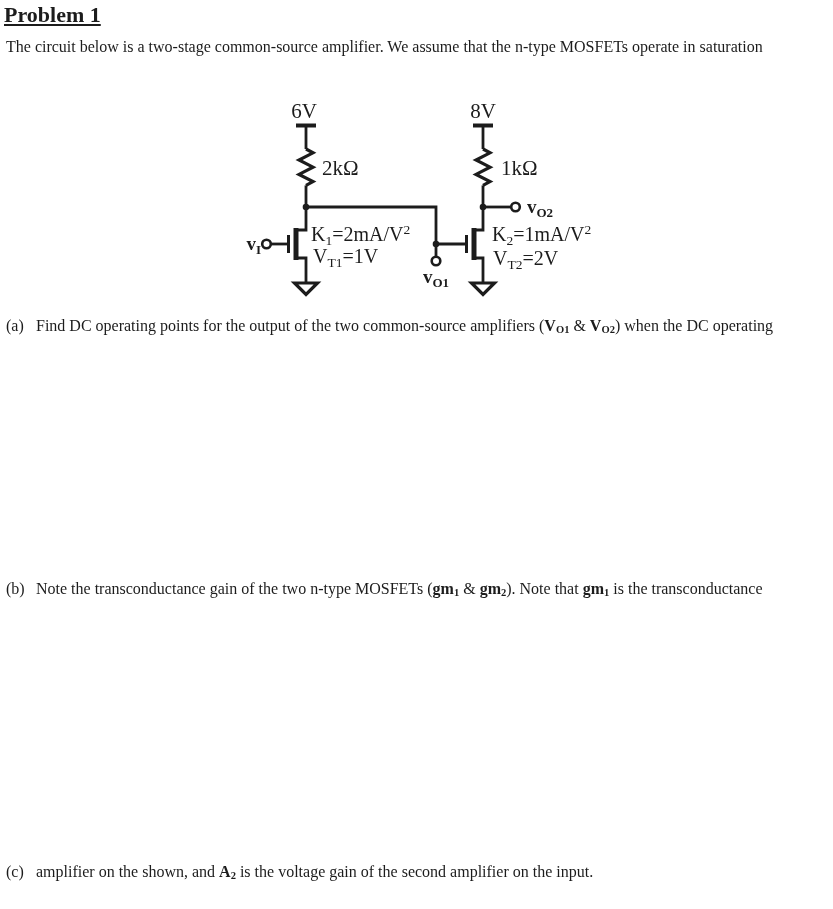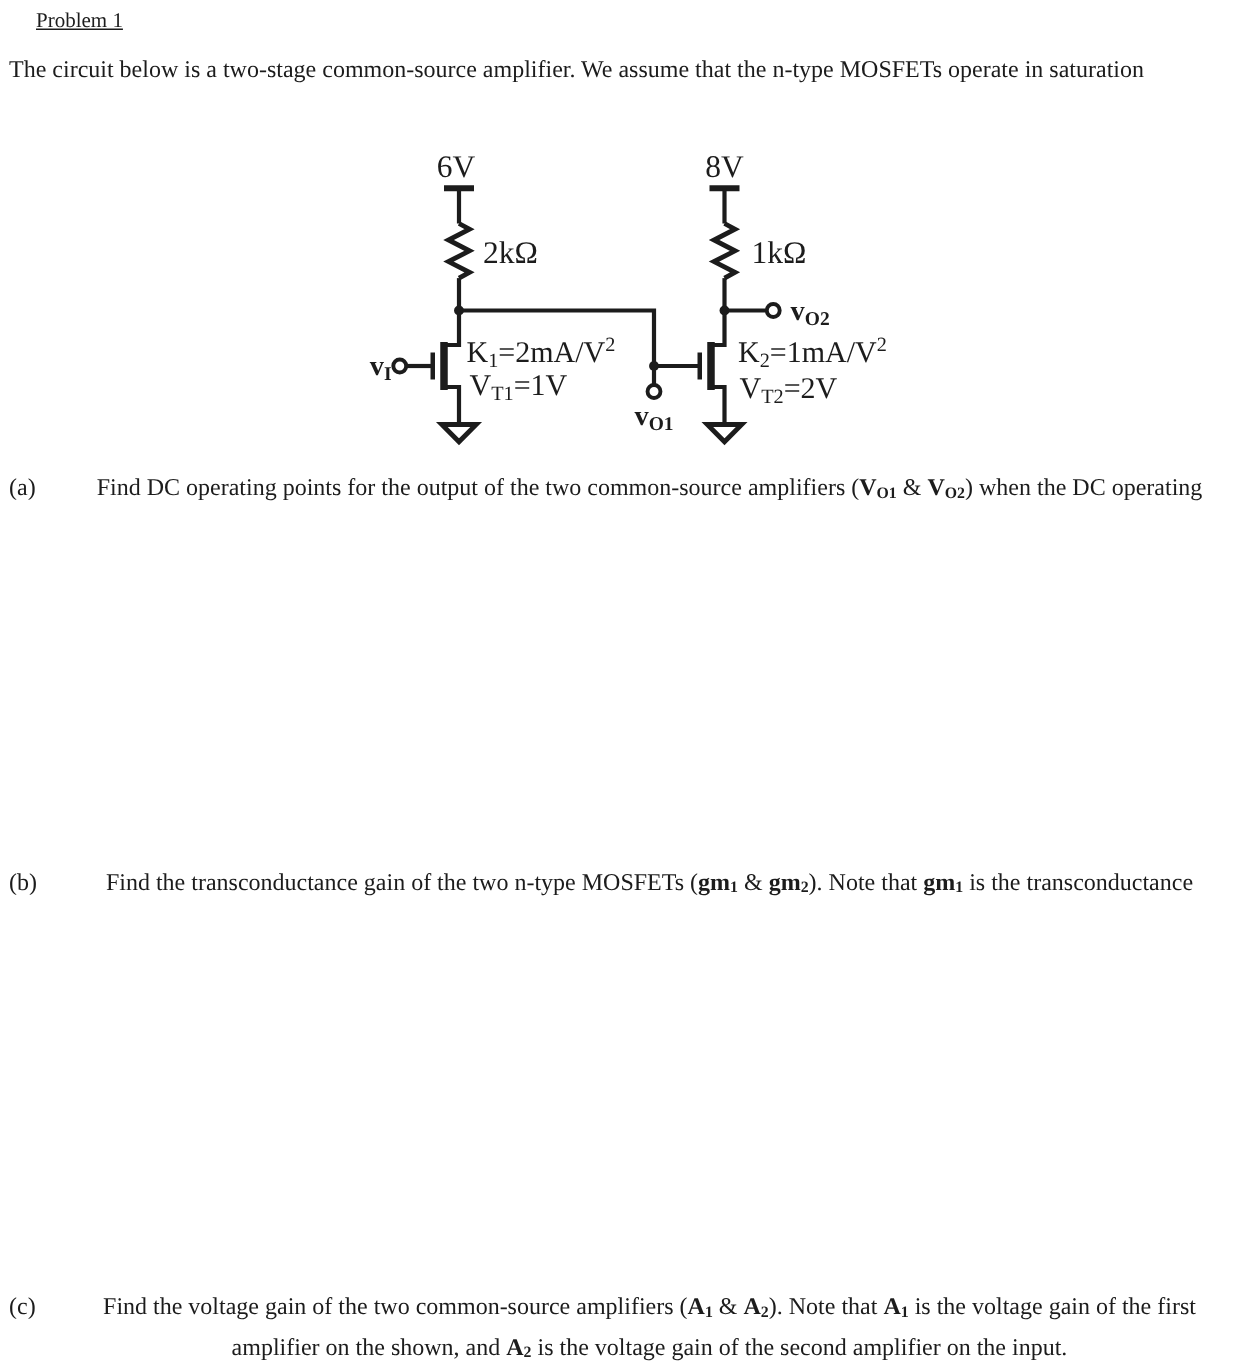--- a/index.html
+++ b/index.html
@@ -6,38 +6,38 @@
   html,body { width:833px; height:909px; }
   body {
     background:#ffffff;
     color:#1c1c1c;
     font-family:"Liberation Serif", serif;
     position:relative;
     overflow:hidden;
   }
   .page { position:absolute; inset:0; }
   .title {
-    position:absolute; left:24px; top:3px;
-    font-size:14px; font-weight:normal;
+    position:absolute; left:4px; top:3px;
+    font-size:22px; font-weight:bold;
     text-decoration:underline;
     line-height:23px;
   }
   .para {
     position:absolute; left:6px; top:35px; width:824px;
     font-size:16px; line-height:23.5px;
   }
   .question {
     position:absolute; left:6px; width:824px;
     font-size:16px; line-height:23.5px;
   }
   .q-a { top:314px; }
   .q-b { top:577px; }
   .q-c { top:860px; }
   .qlabel { position:absolute; left:0; top:0; }
-  .qtext { padding-left:30px;text-align:center; }
+  .qtext { padding-left:30px; }
   .tline { white-space:nowrap; }
   .b { font-weight:bold; }
   .sub  { font-size:0.66em; vertical-align:-0.18em; }
   .bsub { font-size:0.66em; vertical-align:-0.18em; font-weight:bold; }
   svg.circuit { position:absolute; left:230px; top:95px; }
   svg.circuit path, svg.circuit line { stroke:#1c1c1c; fill:none; }
   svg.circuit text { font-family:"Liberation Serif", serif; fill:#1c1c1c; }
   .fig-lbl   { font-size:21px; }
   .fig-param { font-size:20px; }
   .fig-sub   { font-size:13.5px; }
@@ -119,25 +119,24 @@
   <div class="question q-a">
     <span class="qlabel">(a)</span>
     <div class="qtext">
         <div class="tline"><span>Find DC operating points for the output of the two common-source amplifiers (</span><span class="b">V</span><span class="bsub">O1</span><span> &amp; </span><span class="b">V</span><span class="bsub">O2</span><span>) when the DC operating</span></div>
       </div>
   </div>
 
   <div class="question q-b">
     <span class="qlabel">(b)</span>
     <div class="qtext">
-        <div class="tline"><span>Find the transconductance gain of the two n-type MOSFETs (</span><span class="b">gm</span><span class="bsub">1</span><span> &amp; </span><span class="b">gm</span><span class="bsub">2</span><span>). Note that </span><span class="b">gm</span><span class="bsub">1</span><span> is the transconductance</span></div>
+        <div class="tline"><span>Note the transconductance gain of the two n-type MOSFETs (</span><span class="b">gm</span><span class="bsub">1</span><span> &amp; </span><span class="b">gm</span><span class="bsub">2</span><span>). Note that </span><span class="b">gm</span><span class="bsub">1</span><span> is the transconductance</span></div>
       </div>
   </div>
 
   <div class="question q-c">
     <span class="qlabel">(c)</span>
     <div class="qtext">
-        <div class="tline"><span>Find the voltage gain of the two common-source amplifiers (</span><span class="b">A</span><span class="bsub">1</span><span> &amp; </span><span class="b">A</span><span class="bsub">2</span><span>). Note that </span><span class="b">A</span><span class="bsub">1</span><span> is the voltage gain of the first</span></div>
         <div class="tline"><span>amplifier on the shown, and </span><span class="b">A</span><span class="bsub">2</span><span> is the voltage gain of the second amplifier on the input.</span></div>
       </div>
   </div>
 
 </div>
 
 </body></html>

